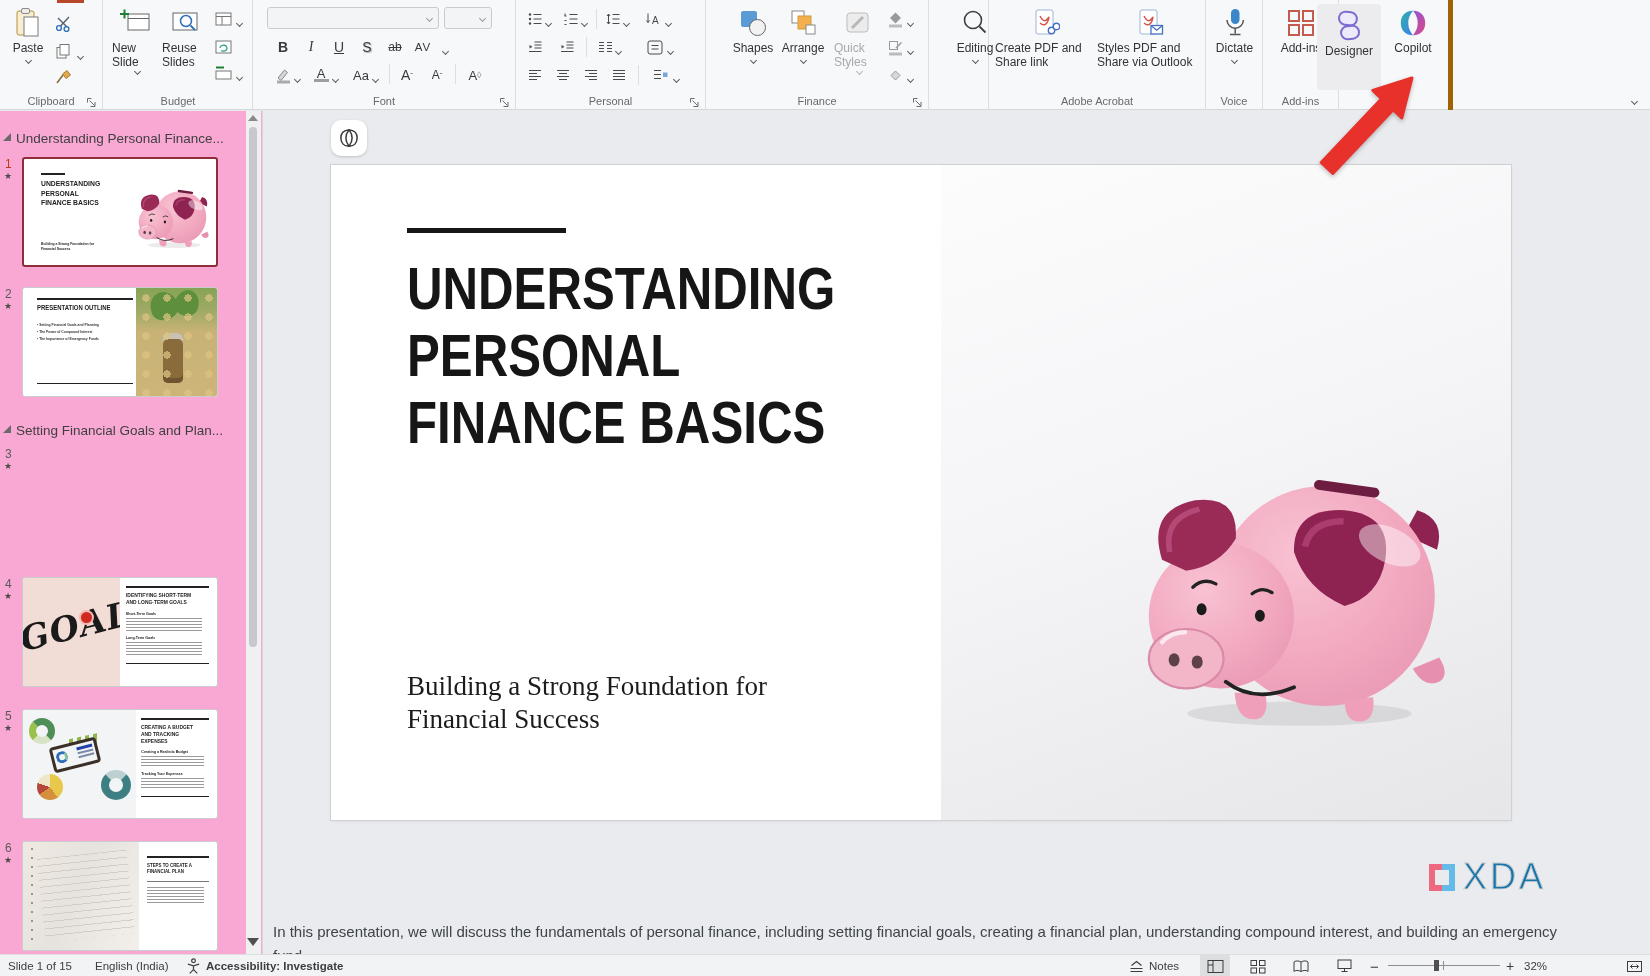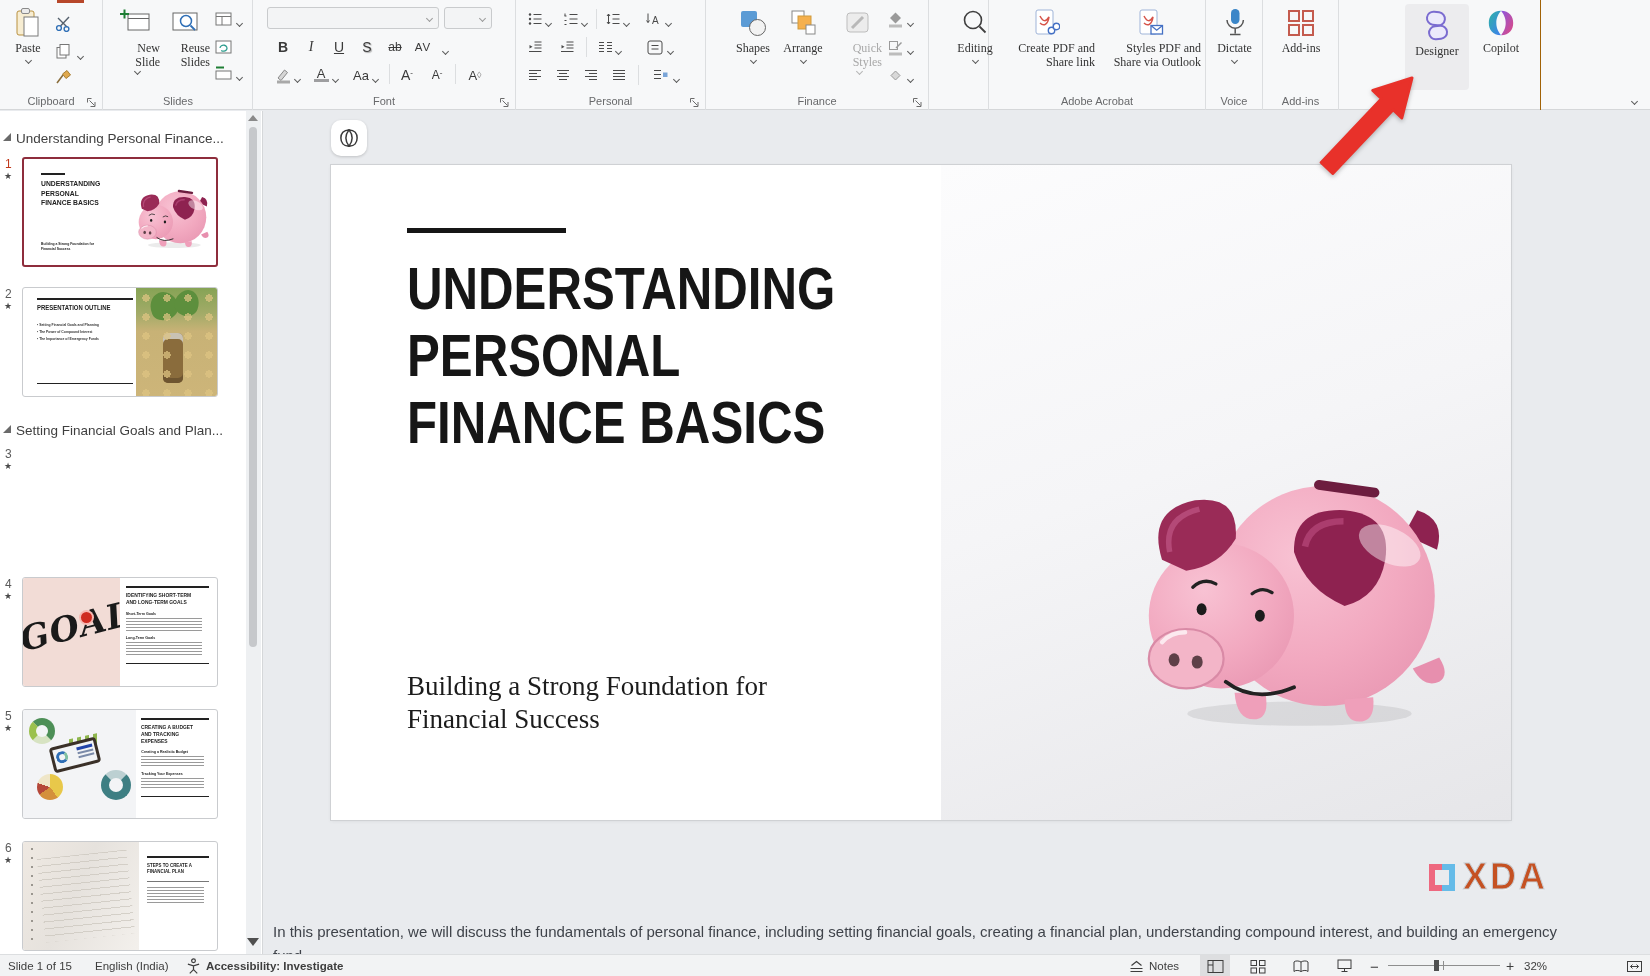--- a/index.html
+++ b/index.html
@@ -11,21 +11,21 @@
   .ribbon { position:absolute; left:0; top:0; width:1650px; height:110px;
             background:#f7f8f9; border-bottom:1px solid #d5d7d9; }
   .file-strip { position:absolute; left:57px; top:0; width:27px; height:3px; background:#b7472a; }
   .rgroup { position:absolute; top:0; height:110px; border-right:1px solid #dcdee0; }
   .glabel { position:absolute; bottom:3px; left:0; width:100%; text-align:center;
             font-size:11px; color:#68696b; white-space:nowrap; }
   .launch { position:absolute; bottom:4px; right:4px; width:12px; height:12px; cursor:pointer; }
   .bb { position:absolute; top:5px; display:flex; flex-direction:column; align-items:center;
         cursor:pointer; font-size:12px; color:#333; }
   .bb .ic { height:36px; display:flex; align-items:center; justify-content:center; }
-  .bb .lbl { line-height:14px; text-align:right;font-family:Liberation Serif, serif; }
+  .bb .lbl { line-height:14px; text-align:left; }
   .chev { display:inline-block; width:5px; height:5px; border-right:1.3px solid #5c5c5c;
           border-bottom:1.3px solid #5c5c5c; transform:rotate(45deg); vertical-align:middle;
           margin-left:3px; }
   .chev.dn { margin-top:3px; margin-left:0; }
   .sbtn { position:absolute; width:22px; height:22px; display:flex; align-items:center;
           justify-content:center; cursor:pointer; }
   .schev { position:absolute; width:10px; height:10px; cursor:pointer; }
   .schev .chev { margin:0; }
   .combo { position:absolute; height:22px; background:#f3f4f5; border:1px solid #c9cbcd;
            border-radius:3px; cursor:pointer; }
@@ -33,21 +33,21 @@
   .fbtn { position:absolute; width:24px; height:22px; display:flex; align-items:center;
           justify-content:center; font-size:14px; color:#3a3a3a; cursor:pointer; }
   .vsep { position:absolute; width:1px; height:20px; background:#dcdee0; }
   .grayed { color:#a8a8a8 !important; }
   .grayed .chev { border-color:#b5b5b5; }
   .designer-btn { background:#ececee; border-radius:4px; }
   .underbar { display:block; width:15px; height:3.5px; background:#9e9ea0; margin:0 auto; }
 
   
   .sidebar { position:absolute; left:0; top:111px; width:262px; height:843px;
-             background:#ffffff; overflow:hidden; }
+             background:#f9a8d4; overflow:hidden; }
   .sect-head { position:absolute; left:16px; font-size:13.5px; color:#3f3f3f; cursor:pointer; white-space:nowrap; }
   .sect-tri { position:absolute; left:3px; width:0; height:0; border-left:8px solid transparent;
               border-bottom:8px solid #6a6a6a; cursor:pointer; }
   .snum { position:absolute; left:5px; width:14px; text-align:left; font-size:12px; color:#5a5a5a; }
   .snum.cur { color:#c0391b; }
   .sstar { position:absolute; left:4px; font-size:9px; color:#4a4a4a; }
   .thumb { position:absolute; left:22px; width:196px; height:110px; background:#fff;
            border:1px solid #c9cbce; border-radius:3px; overflow:hidden; cursor:pointer; }
   .thumb.sel { border:2.5px solid #8e2d3c; box-shadow:inset 0 0 0 1.5px #fff; }
   .mini-title { font-weight:700; color:#222; transform:scaleX(.85); transform-origin:0 0; }
@@ -76,21 +76,21 @@
                  white-space:nowrap; cursor:text; }
   .slide-sub { position:absolute; left:76px; top:505px; width:380px; font-family:"Liberation Serif",serif;
                font-size:27px; line-height:33px; color:#1c1c1c; cursor:text; }
   .piggy-main { position:absolute; right:52px; top:288px; width:330px; height:275px; }
   .notes-line { position:absolute; left:10px; top:809px; width:1310px; font-size:15px;
                 line-height:24px; color:#3f434a; cursor:text; }
   .xda { position:absolute; left:1166px; top:745px; display:flex; align-items:center; opacity:.9; }
   .xda-b { width:13px; height:27px; }
   .xda-b.l { border:6px solid #ef5a74; border-right:none; }
   .xda-b.r { border:6px solid #57b6e8; border-left:none; margin-right:8px; }
-  .xda-txt { font-size:36px; font-weight:700; letter-spacing:3px; color:#c2410c;
+  .xda-txt { font-size:36px; font-weight:400; letter-spacing:3px; color:#0369a1;
              -webkit-text-stroke:1px #c6cbd1; text-shadow:0 1px 1px #fff;text-align:center; }
 
   
   .statusbar { position:absolute; left:0; top:954px; width:1650px; height:22px; background:#f2f3f4;
                border-top:1px solid #dcdee0; font-size:11.5px; color:#3d3d3d; }
   .sbi { position:absolute; top:0; height:22px; display:flex; align-items:center; cursor:pointer; }
   .viewbtn { width:30px; justify-content:center; }
   .viewbtn.active { background:#dddee0; }
   .zoom-track { position:absolute; top:10px; width:112px; height:1px; background:#8e8e8e; }
   .zoom-tick { position:absolute; left:55px; top:-4px; width:1px; height:9px; background:#8e8e8e; }
@@ -245,21 +245,21 @@
             <path d="M5 9 a3.5 3 0 1 1 1.2 2.4" stroke="#2f9e8f" fill="none" stroke-width="1.3"></path>
           </svg>
       </div>
       <div class="sbtn" style="left:108px;top:62px">
         <svg width="17" height="16" viewBox="0 0 17 16">
             <path d="M1 2.5 h8" stroke="#1e7e34" stroke-width="2"></path>
             <rect x="1" y="6" width="15" height="8" fill="#fff" stroke="#777"></rect>
           </svg>
       </div>
       <span class="schev" style="left:133px;top:68px"><span class="chev"></span></span>
-      <div class="glabel">Slides</div>
+      <div class="glabel">Budget</div>
     </div>
 
     <div class="rgroup" style="left:253px;width:263px">
       <div class="combo" style="left:14px;top:7px;width:172px">
         <span></span><span class="chev"></span>
       </div>
       <div class="combo" style="left:191px;top:7px;width:48px">
         <span></span><span class="chev"></span>
       </div>
       <div class="fbtn" style="left:18px;top:36px;font-weight:700">
@@ -536,21 +536,21 @@
               <rect x="18" y="4" width="10" height="10"></rect>
               <rect x="4" y="18" width="10" height="10"></rect>
               <rect x="18" y="18" width="10" height="10"></rect>
             </svg>
         </span>
         <span class="lbl">Add-ins</span>
       </div>
       <div class="glabel">Add-ins</div>
     </div>
 
-    <div class="rgroup" style="left:1401px;width:140px;border-right:1px solid #a16207">
+    <div class="rgroup" style="left:1313px;width:140px;border-right:5px solid #a16207">
       <div class="bb designer-btn" style="left:4px;width:64px;height:86px;top:4px;padding-top:4px">
         <span class="ic">
           <svg width="32" height="34" viewBox="0 0 32 34">
               <g fill="#eceafb" stroke="#7b6cd0" stroke-width="2">
                 <rect x="6" y="3" width="18" height="13" rx="6.5" transform="rotate(7 15 9)"></rect>
                 <rect x="8" y="17" width="18" height="13" rx="6.5" transform="rotate(-5 17 23)"></rect>
               </g>
             </svg>
         </span>
         <span class="lbl">Designer</span>

